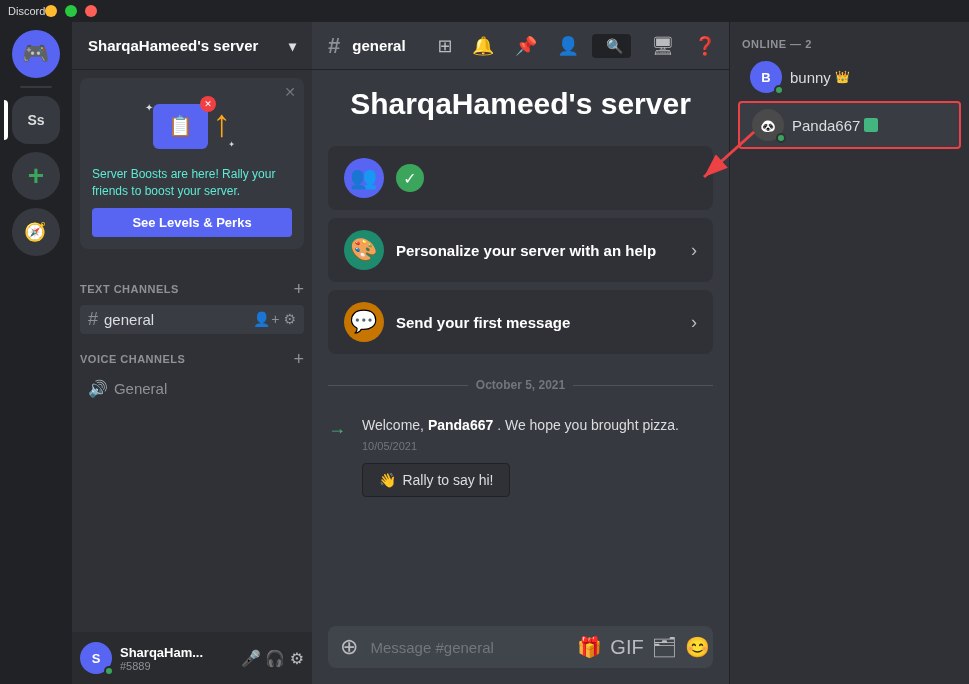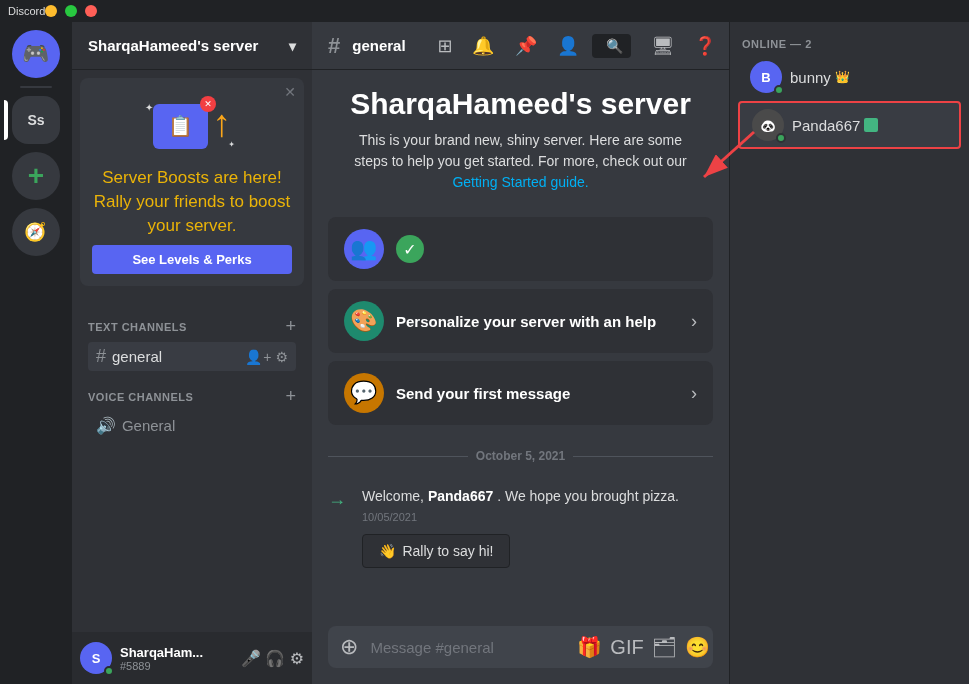--- a/index.html
+++ b/index.html
@@ -141,40 +141,40 @@
     .boost-image {
       width: 100%;
       height: 70px;
       display: flex;
       align-items: center;
       justify-content: center;
       margin-bottom: 6px;
       position: relative;
     }
     .boost-text {
-      font-size: 17px;
-      color: #eab308;
-      text-align: center;
+      font-size: 12px;
+      color: #5eead4;
+      text-align: left;
       line-height: 1.4;
     }
     .boost-btn {
       width: 100%;
       margin-top: 8px;
       padding: 7px 0;
       background: #5865f2;
       color: white;
       border: none;
       border-radius: 4px;
       font-size: 13px;
       font-weight: 600;
       cursor: pointer;
     }
 
     
-    .channel-list { flex: 1; overflow-y: auto; padding: 8px 8px; }
+    .channel-list { flex: 1; overflow-y: auto; padding: 8px 0; }
     .channel-category {
       padding: 14px 8px 4px 8px;
       display: flex;
       align-items: center;
       justify-content: space-between;
     }
     .category-name {
       font-size: 11px;
       font-weight: 700;
       color: #8e9297;
@@ -598,24 +598,20 @@
         <span class="search-icon">🔍</span>
       </div>
       <span class="header-icon">🖥</span>
       <span class="header-icon">❓</span>
     </div>
 
     <div class="chat-area">
 
       <div class="welcome-section">
         <div class="welcome-title">SharqaHameed's server</div>
-        <div class="welcome-desc">
-          <span>This is your brand new, shiny server. Here are some steps to help you get started. For more, check out our</span>
-          <span class="getting-started-link">Getting Started guide.</span>
-        </div>
       </div>
 
       <div class="setup-cards">
 
         <div class="setup-card">
           <div class="card-icon purple">👥</div>
           <div class="card-check">✓</div>
         </div>
 
         <div class="setup-card">

